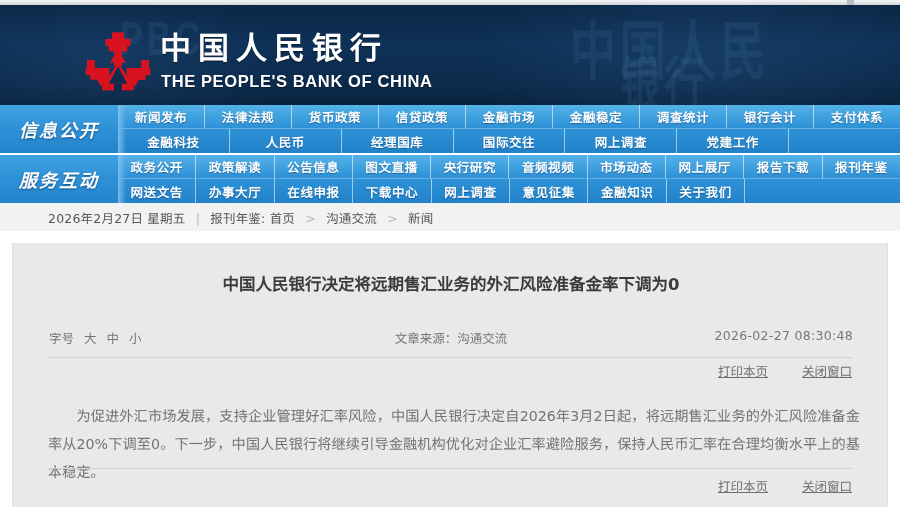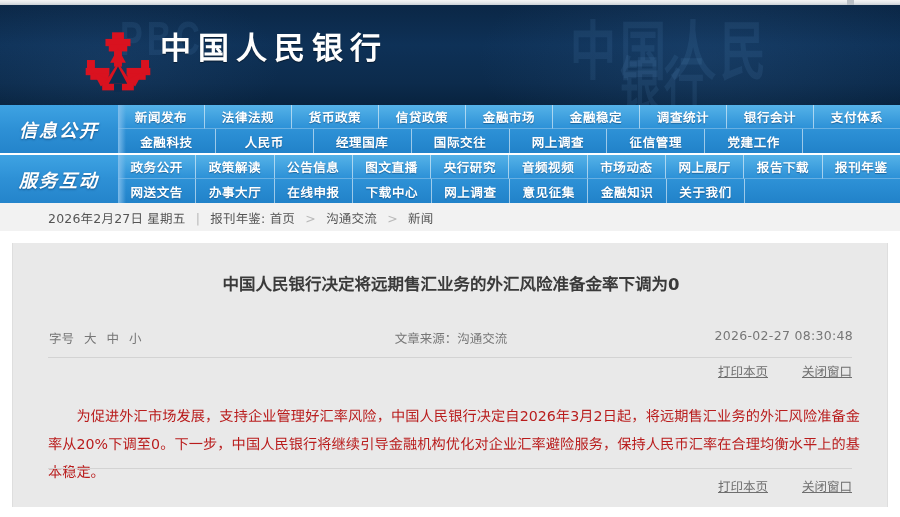--- a/index.html
+++ b/index.html
@@ -110,21 +110,21 @@
   .rule.r-bot{top:225px;}
 
   .toolrow{position:absolute;right:48px;font-size:12.5px;color:#6f6f6f;
     font-family:"DejaVu Sans","Liberation Sans",sans-serif;}
   .toolrow.t-top{top:361px;}
   .toolrow.t-bot{top:476px;}
   .toolrow a{color:#6f6f6f;text-decoration:underline;cursor:pointer;margin-left:30px;}
   .toolrow a:first-child{margin-left:0;}
 
   .body-text{position:absolute;left:48px;top:402px;width:812px;
-    font-size:14.2px;color:#b91c1c;line-height:28px;text-align:justify;
+    font-size:14.2px;color:#737373;line-height:28px;text-align:justify;
     font-family:"DejaVu Sans","Liberation Sans",sans-serif;text-indent:2em;}
 </style>
 </head>
 <body>
 
 <div id="page">
 
   <div class="top-strip">
     <div class="top-strip-mark"></div>
   </div>
@@ -153,20 +153,21 @@
           <polygon points="50,48 74,84 26,84"></polygon>
           <rect x="26" y="78" width="48" height="12"></rect>
         </g>
         <g fill="#0d2d50">
           <polygon points="50,54 64,80 36,80"></polygon>
           <rect x="44" y="80" width="12" height="12"></rect>
         </g>
       </svg>
 
       <div class="logo-cn">中国人民银行</div>
+      <div class="logo-en">THE PEOPLE'S BANK OF CHINA</div>
     </div>
   </div>
 
   <div class="nav">
 
     <div class="navblock b1">
       <div class="nav-title">
         <span>信息公开</span>
       </div>
       <div class="nav-grid">
@@ -180,21 +181,20 @@
           <div class="nav-cell">调查统计</div>
           <div class="nav-cell">银行会计</div>
           <div class="nav-cell last">支付体系</div>
         </div>
         <div class="nav-row r2">
           <div class="nav-cell">金融科技</div>
           <div class="nav-cell">人民币</div>
           <div class="nav-cell">经理国库</div>
           <div class="nav-cell">国际交往</div>
           <div class="nav-cell">网上调查</div>
-          <div class="nav-cell">征信管理</div>
           <div class="nav-cell">党建工作</div>
           <div class="nav-cell empty last"></div>
         </div>
       </div>
     </div>
 
     <div class="navblock-sep"></div>
 
     <div class="navblock b2">
       <div class="nav-title">

